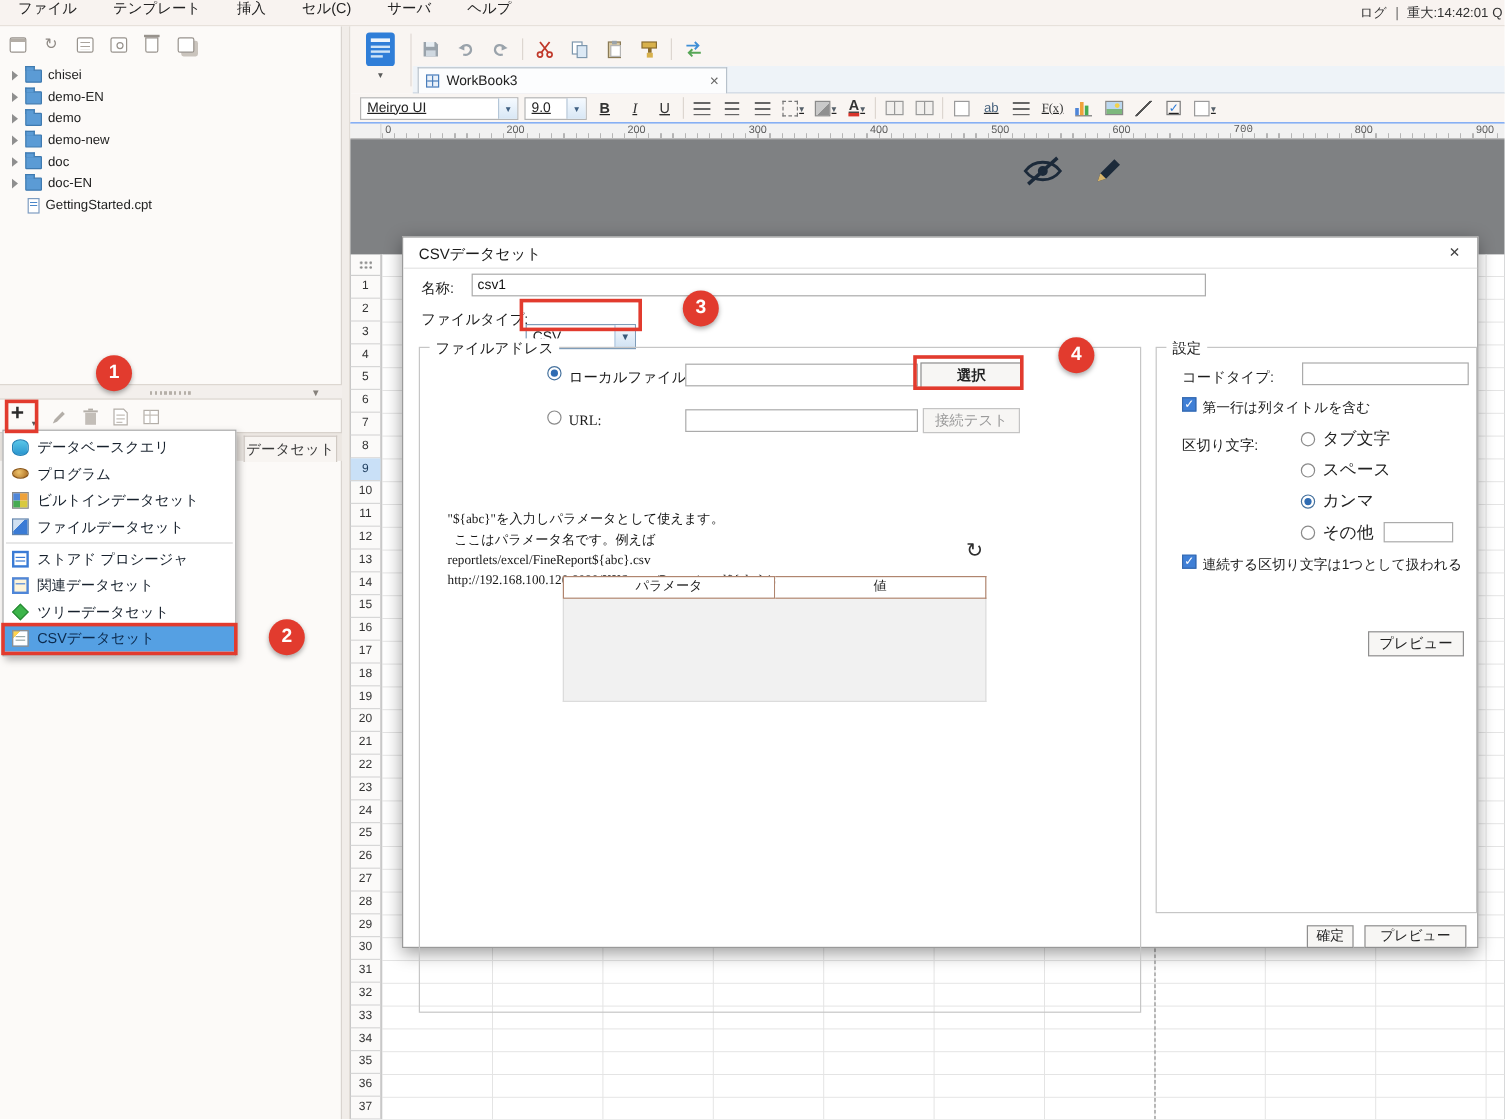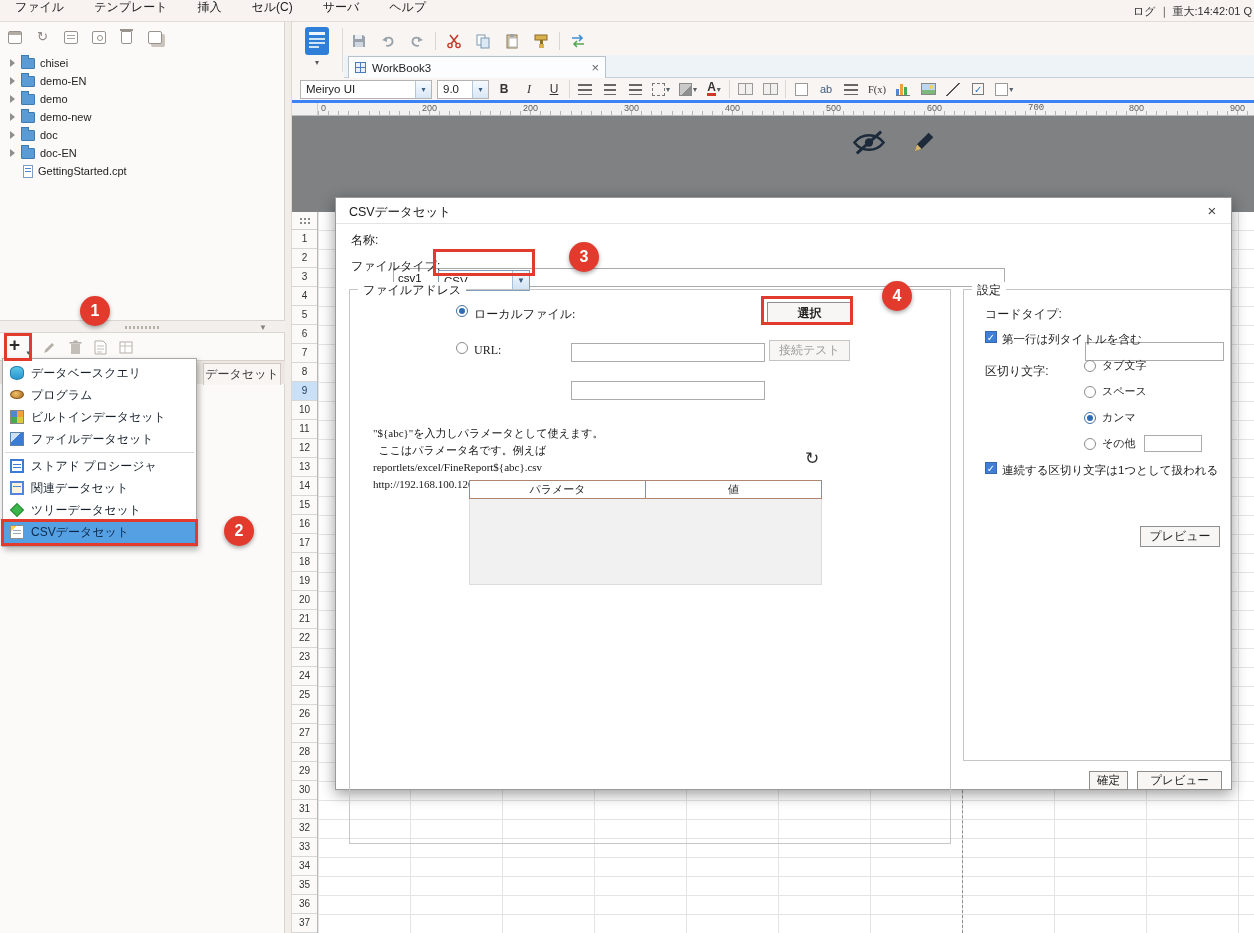--- a/index.html
+++ b/index.html
@@ -83,21 +83,21 @@
   .tb-sep{width:1px;height:18px;background:#ddd6d0;}
   #tab-row{position:absolute;left:52px;top:33px;right:0;height:23px;background:#eef3f8;border-bottom:1px solid #c5d0dc;}
   #wb-tab{position:absolute;left:4px;top:1px;width:258px;height:22px;background:#fcfdfe;border:1px solid #b7c1cb;border-bottom:none;display:flex;align-items:center;padding:0 6px;gap:6px;}
   .wb-grid-icon{width:11px;height:11px;border:1px solid #4a7ebb;background:
      linear-gradient(#4a7ebb,#4a7ebb) 50% 0/1px 100% no-repeat,
      linear-gradient(#4a7ebb,#4a7ebb) 0 50%/100% 1px no-repeat,#eaf1f9;}
   #wb-tab .tab-label{font-size:11.5px;color:#222;flex:1;}
   #wb-tab .tab-close{font-size:13px;color:#666;line-height:12px;}
 
   
-  #format-bar{position:absolute;left:292px;top:78px;width:962px;height:25px;background:#f9f5f2;border-bottom:3px solid #3b82f6;display:flex;align-items:center;padding-left:8px;gap:5px;}
+  #format-bar{position:absolute;left:292px;top:78px;width:962px;height:25px;background:#f9f5f2;border-bottom:1px solid #3b82f6;display:flex;align-items:center;padding-left:8px;gap:5px;text-decoration:underline;}
   .select{height:19px;background:#fff;border:1px solid #b4b4b4;position:relative;font-size:11.5px;line-height:17px;padding-left:5px;color:#222;}
   .select .sel-caret{position:absolute;right:0;top:0;width:16px;height:17px;background:linear-gradient(#f5faff,#d8e7f5);border-left:1px solid #b4c6d8;text-align:center;font-size:8px;color:#416183;line-height:17px;}
   #font-select{width:132px;}
   #size-select{width:52px;}
   .fmt-btn{min-width:20px;height:19px;display:flex;align-items:center;justify-content:center;font-size:12px;color:#333;padding:0 2px;}
   .b{font-weight:bold;}
   .i{font-style:italic;font-family:"Liberation Serif",serif;}
   .u{text-decoration:underline;}
   .al{width:14px;height:11px;background:repeating-linear-gradient(to bottom,#666 0 2px,transparent 2px 5px);}
   .al.c{width:12px;} .al.r{width:13px;}
@@ -138,21 +138,21 @@
   .rowcell{height:19px;line-height:18px;border-bottom:1px solid #d7d7d7;font-size:10px;color:#333;text-align:center;}
   .rowcell.selected{background:var(--row-highlight,#c9e0f7);color:#1a3a5c;}
   #canvas-icons{position:absolute;left:560px;top:12px;display:flex;gap:24px;align-items:center;}
 
   
   #dialog{position:absolute;left:335px;top:197px;width:897px;height:593px;background:#fff;border:1px solid #9a9a9a;box-shadow:0 4px 14px rgba(0,0,0,.4);z-index:20;font-size:12px;}
   #dlg-titlebar{position:absolute;left:0;top:0;right:0;height:26px;border-bottom:1px solid #e4e4e4;}
   #dlg-title{position:absolute;left:13px;top:6px;font-size:12.5px;color:#1c1c1c;}
   #dlg-close{position:absolute;right:10px;top:4px;width:18px;height:18px;font-size:15px;color:#444;text-align:center;line-height:18px;}
   .lbl{position:absolute;color:#1c1c1c;white-space:nowrap;}
-  .tinput{position:absolute;border:1px solid #ababab;background:#fff;font-size:11.5px;padding:0 4px;font-family:inherit;color:#111;margin-top:40px;}
+  .tinput{position:absolute;border:1px solid #ababab;background:#fff;font-size:11.5px;padding:0 4px;font-family:inherit;color:#111;}
   #name-input{left:57px;top:30px;width:612px;height:19px;}
   #filetype-dd{position:absolute;left:102px;top:56px;width:92px;height:21px;border:1px solid #7f9db9;background:#fff;margin-top:16px;}
   #filetype-dd .dd-val{position:absolute;left:5px;top:1px;line-height:18px;font-size:11.5px;}
   #filetype-dd .dd-btn{position:absolute;right:0;top:0;width:17px;height:19px;background:linear-gradient(#f4f9fe,#d0e2f3);border-left:1px solid #a5c0dc;text-align:center;font-size:8px;color:#3a5a7a;line-height:19px;}
   .groupbox{position:absolute;border:1px solid #c6c6c6;}
   #group-file{left:13px;top:91px;width:602px;height:555px;font-family:Liberation Serif, serif;}
   #group-settings{left:627px;top:91px;width:268px;height:472px;}
   .legend{position:absolute;top:-8px;left:8px;background:#fff;padding:0 5px;font-size:12px;color:#1c1c1c;}
   .radio{position:absolute;width:12px;height:12px;border:1px solid #8a8a8a;border-radius:50%;background:#fff;}
   .radio.selected{border-color:#46729e;}
@@ -169,21 +169,21 @@
   #param-table .tbody{height:86px;background:#f1f1f1;border:1px solid #dcdcdc;border-top:none;}
 
   .checkbox{position:absolute;width:12px;height:12px;border:1px solid #8a8a8a;background:#fff;font-size:10px;line-height:11px;text-align:center;color:transparent;}
   .checkbox.checked{background:#3f7fd6;border-color:#3568ad;color:#fff;}
   #codetype-input{left:121px;top:12px;width:139px;height:19px;}
   #delim-list{position:absolute;left:120px;top:69px;display:flex;flex-direction:column;gap:13px;}
   .radio-row{position:relative;height:13px;display:flex;align-items:center;}
   .radio-row .r{position:relative;width:12px;height:12px;border:1px solid #8a8a8a;border-radius:50%;background:#fff;flex:0 0 auto;}
   .radio-row.selected .r{border-color:#46729e;}
   .radio-row.selected .r::after{content:"";position:absolute;left:2px;top:2px;right:2px;bottom:2px;background:#2f6cb3;border-radius:50%;}
-  .radio-row .radio-label{margin-left:6px;font-size:11px;white-space:nowrap;}
+  .radio-row .radio-label{margin-left:6px;font-size:14px;white-space:nowrap;}
   .radio-row .other-input{display:none;margin-left:8px;width:58px;height:17px;border:1px solid #ababab;font-size:11px;}
   .radio-row.has-input .other-input{display:inline-block;}
   #continuous-row{position:absolute;left:21px;top:172px;width:240px;height:15px;overflow:hidden;white-space:nowrap;}
   #preview-btn{left:176px;top:236px;width:80px;height:21px;line-height:19px;}
   #ok-btn{left:753px;top:573px;width:39px;height:19px;line-height:17px;font-size:11.5px;}
   #cancel-btn{left:801px;top:573px;width:85px;height:19px;line-height:17px;font-size:11.5px;}
 
   
   .anno-circle{position:absolute;width:30px;height:30px;border-radius:50%;background:var(--annotation-red,#e23b2e);color:#fff;font-size:16px;font-weight:bold;text-align:center;line-height:30px;z-index:60;box-shadow:0 2px 4px rgba(0,0,0,.35);}
   .anno-box{position:absolute;border:3px solid var(--annotation-red,#e23b2e);z-index:60;pointer-events:none;}

